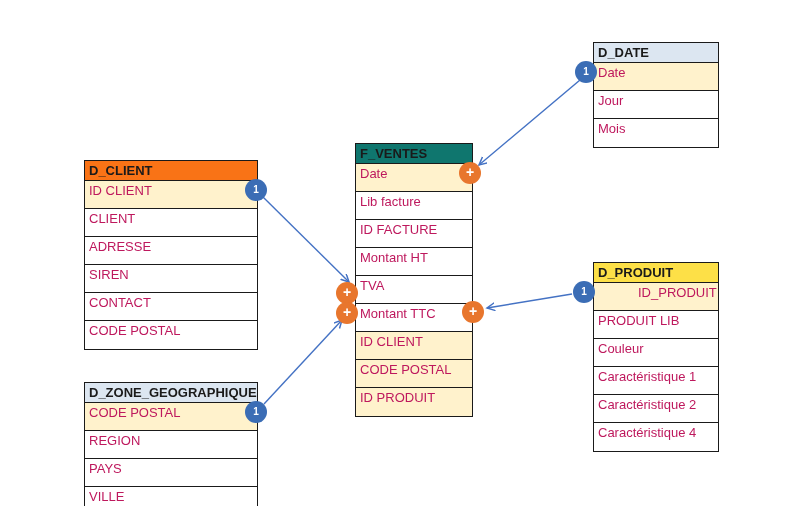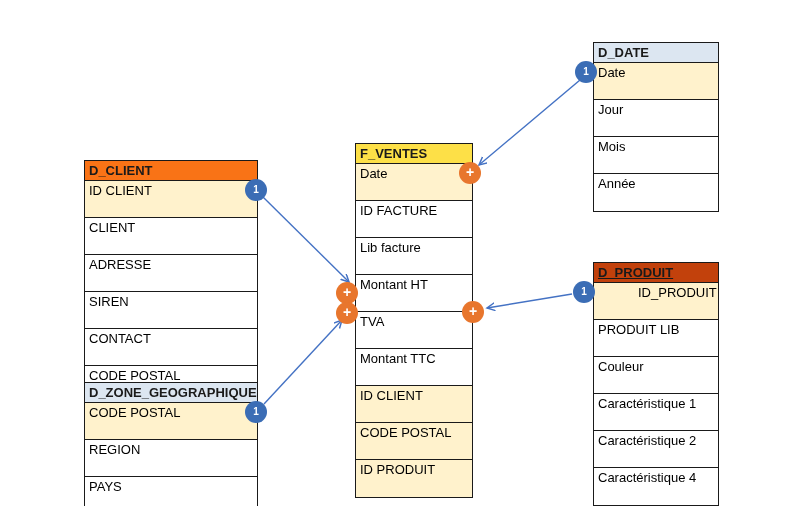--- a/index.html
+++ b/index.html
@@ -29,24 +29,24 @@
     font-weight: bold;
     color: #1a1a1a;
     padding-left: 4px;
     border-bottom: 1px solid #1a1a1a;
     white-space: nowrap;
     overflow: hidden;
     cursor: move;
   }
   .row {
     box-sizing: border-box;
-    height: 37px;
+    height: 28px;
     line-height: 19px;
     font-size: 13px;
-    color: #000000;
+    color: #be185d;
     padding-left: 4px;
     border-bottom: 1px solid #1a1a1a;
     background: #ffffff;
     white-space: nowrap;
     overflow: hidden;
   }
   .row:last-child { border-bottom: none; }
 
   .badge {
     position: absolute;
@@ -69,40 +69,39 @@
       <div class="tbl" style="left: 84px; top: 160px; width: 174px;">
         <div class="hdr" style="background: #f97316;">D_CLIENT</div>
         <div class="row" style="background: rgb(255, 242, 204);">ID CLIENT</div>
         <div class="row">CLIENT</div>
         <div class="row">ADRESSE</div>
         <div class="row">SIREN</div>
         <div class="row">CONTACT</div>
         <div class="row">CODE POSTAL</div>
       </div>
       <div class="tbl" style="left: 355px; top: 143px; width: 118px;">
-        <div class="hdr" style="background: #fde047;">F_VENTES</div>
+        <div class="hdr" style="background: #0f766e;">F_VENTES</div>
         <div class="row" style="background: rgb(255, 242, 204);">Date</div>
+        <div class="row">Lib facture</div>
         <div class="row">ID FACTURE</div>
-        <div class="row">Lib facture</div>
         <div class="row">Montant HT</div>
         <div class="row">TVA</div>
         <div class="row">Montant TTC</div>
         <div class="row" style="background: rgb(255, 242, 204);">ID CLIENT</div>
         <div class="row" style="background: rgb(255, 242, 204);">CODE POSTAL</div>
         <div class="row" style="background: rgb(255, 242, 204);">ID PRODUIT</div>
       </div>
       <div class="tbl" style="left: 593px; top: 42px; width: 126px;">
         <div class="hdr" style="background: rgb(220, 230, 241);">D_DATE</div>
         <div class="row" style="background: rgb(255, 242, 204);">Date</div>
         <div class="row">Jour</div>
         <div class="row">Mois</div>
-        <div class="row">Année</div>
       </div>
       <div class="tbl" style="left: 593px; top: 262px; width: 126px;">
-        <div class="hdr" style="background: #c2410c; text-decoration: underline;">D_PRODUIT</div>
+        <div class="hdr" style="background: #fde047;">D_PRODUIT</div>
         <div class="row" style="background: rgb(255, 242, 204); padding-left: 44px;">ID_PRODUIT</div>
         <div class="row">PRODUIT LIB</div>
         <div class="row">Couleur</div>
         <div class="row">Caractéristique 1</div>
         <div class="row">Caractéristique 2</div>
         <div class="row">Caractéristique 4</div>
       </div>
       <div class="tbl" style="left: 84px; top: 382px; width: 174px;">
         <div class="hdr" style="background: rgb(220, 230, 241);">D_ZONE_GEOGRAPHIQUE</div>
         <div class="row" style="background: rgb(255, 242, 204);">CODE POSTAL</div>

